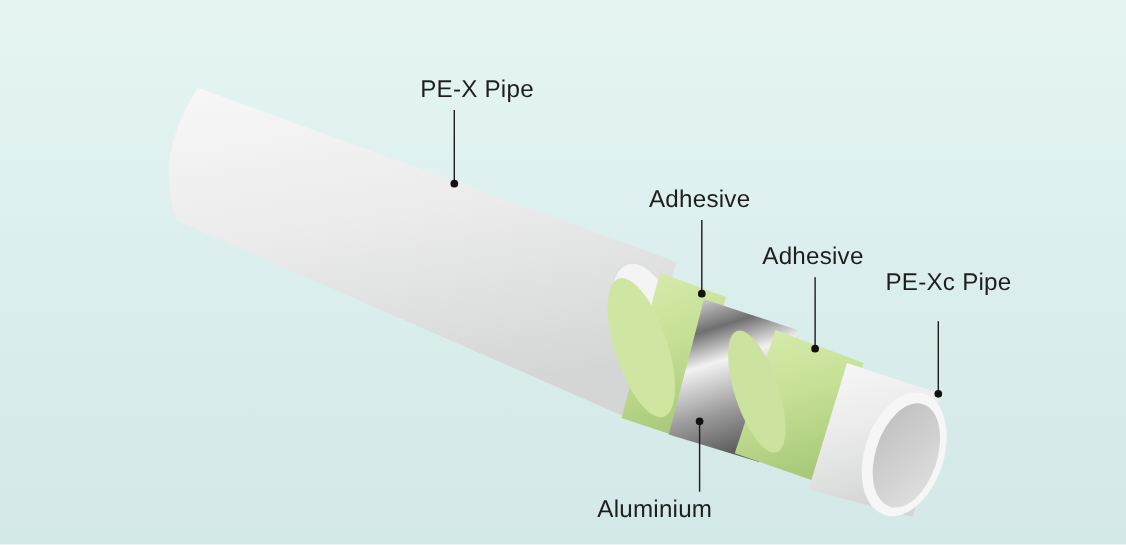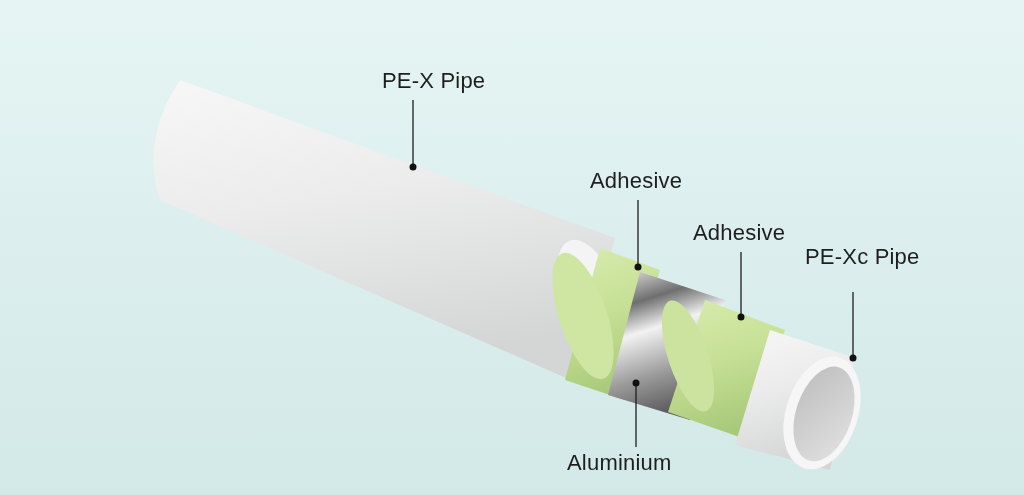--- a/index.html
+++ b/index.html
@@ -73,13 +73,13 @@
       <circle cx="853" cy="358" r="3.5" stroke="none"></circle>
     <line x1="636" y1="383" x2="636" y2="447"></line>
       <circle cx="636" cy="383" r="3.5" stroke="none"></circle>
   </g>
 </svg>
 
 <div class="label" style="left:365px;top:68px;margin-left:17px;">PE-X Pipe</div>
 <div class="label" style="left:590px;top:168px;">Adhesive</div>
 <div class="label" style="left:693px;top:220px;">Adhesive</div>
 <div class="label" style="left:805px;top:244px;">PE-Xc Pipe</div>
-<div class="label" style="left:567px;top:450px;">Aluminium</div>
+<div class="label" style="left:543px;top:450px;">Aluminium</div>
 
 </body></html>

